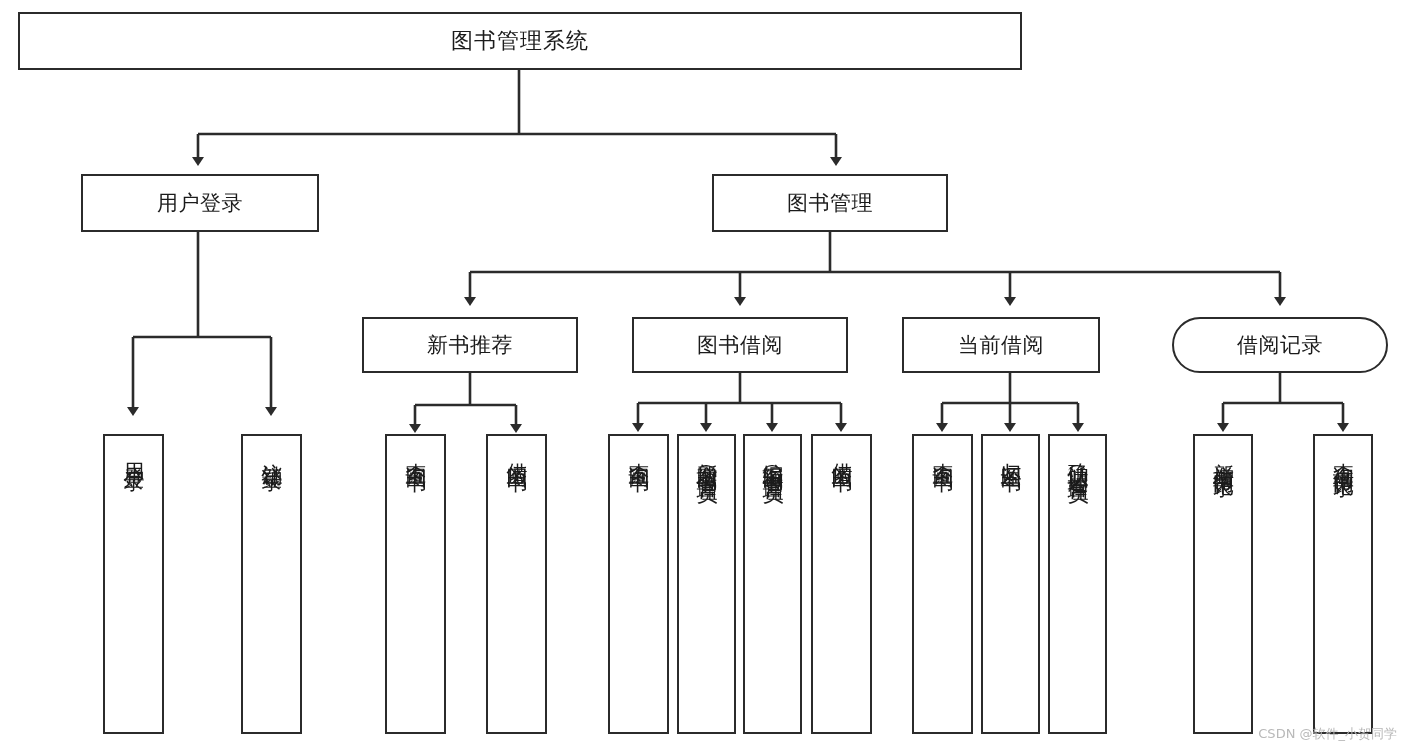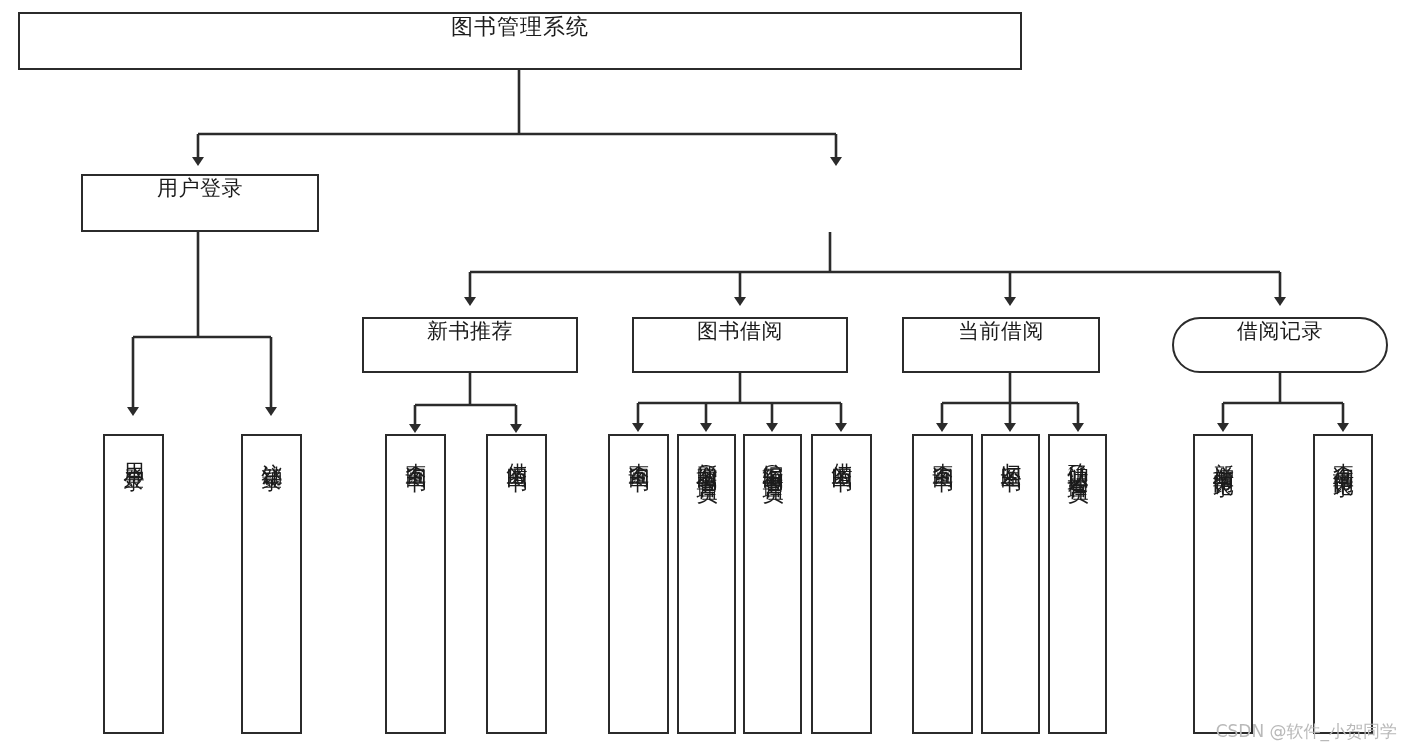--- a/index.html
+++ b/index.html
@@ -25,21 +25,21 @@
     width: 1405px;
     height: 747px;
     pointer-events: none;
   }
   .node {
     position: absolute;
     box-sizing: border-box;
     background: #ffffff;
     border: 2px solid #2b2b2b;
     display: flex;
-    align-items: flex-start;
+    align-items: center;
     justify-content: center;
     z-index: 2;
   }
   .node .label {
     color: #1b1b1b;
     text-align: center;
     line-height: 1.18;
     white-space: pre-line;
   }
   .node-h .label {
@@ -58,21 +58,21 @@
     writing-mode: vertical-rl;
     text-orientation: upright;
     font-size: 21px;
     letter-spacing: 3px;
     line-height: 1;
   }
   .watermark {
     position: absolute;
     right: 8px;
     bottom: 4px;
-    font-size: 17px;
+    font-size: 13px;
     color: #b9b9b9;
     z-index: 3;
     white-space: nowrap;
     font-family: "DejaVu Sans", "Liberation Sans", sans-serif;
   }
 </style>
 </head>
 <body>
 
 <div id="canvas">
@@ -127,20 +127,23 @@
     </g>
   </svg>
 
   <div class="node node-root node-h" style="left:18px; top:12px; width:1004px; height:58px;">
     <span class="label">图书管理系统</span>
   </div>
 
   <div class="node node-h" style="left:81px; top:174px; width:238px; height:58px;">
     <span class="label">用户登录</span>
   </div>
+  <div class="node node-h" style="left:712px; top:174px; width:236px; height:58px;">
+    <span class="label">图书管理</span>
+  </div>
 
   <div class="node node-h" style="left:362px; top:317px; width:216px; height:56px;">
     <span class="label">新书推荐</span>
   </div>
   <div class="node node-h" style="left:632px; top:317px; width:216px; height:56px;">
     <span class="label">图书借阅</span>
   </div>
   <div class="node node-h" style="left:902px; top:317px; width:198px; height:56px;">
     <span class="label">当前借阅</span>
   </div>

